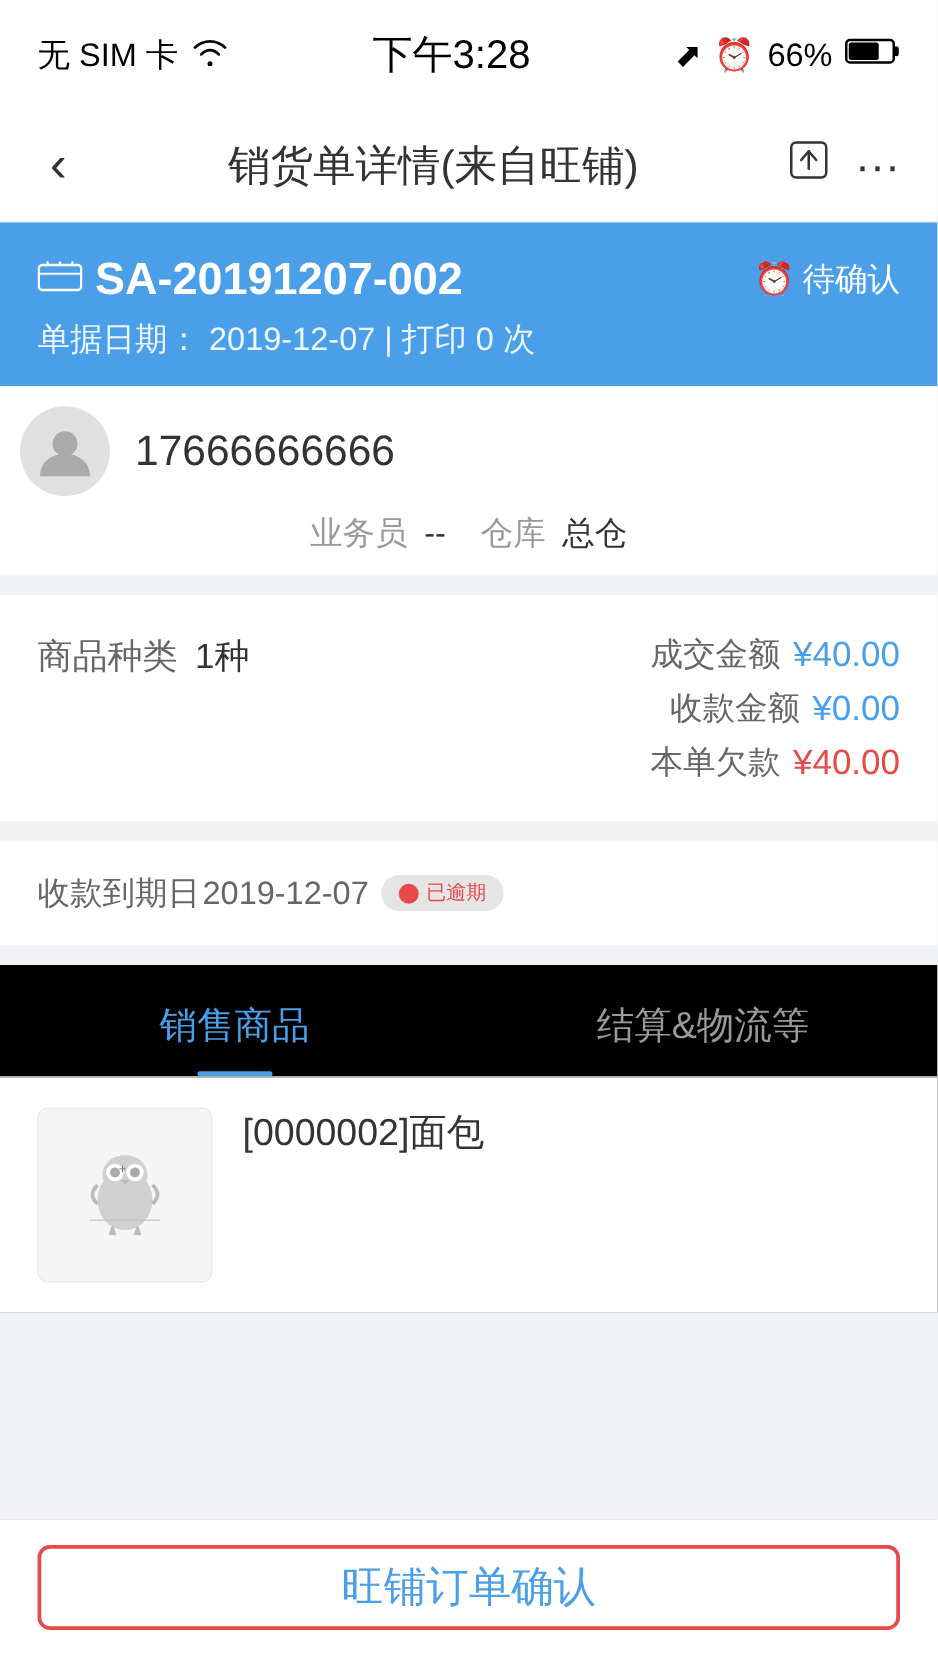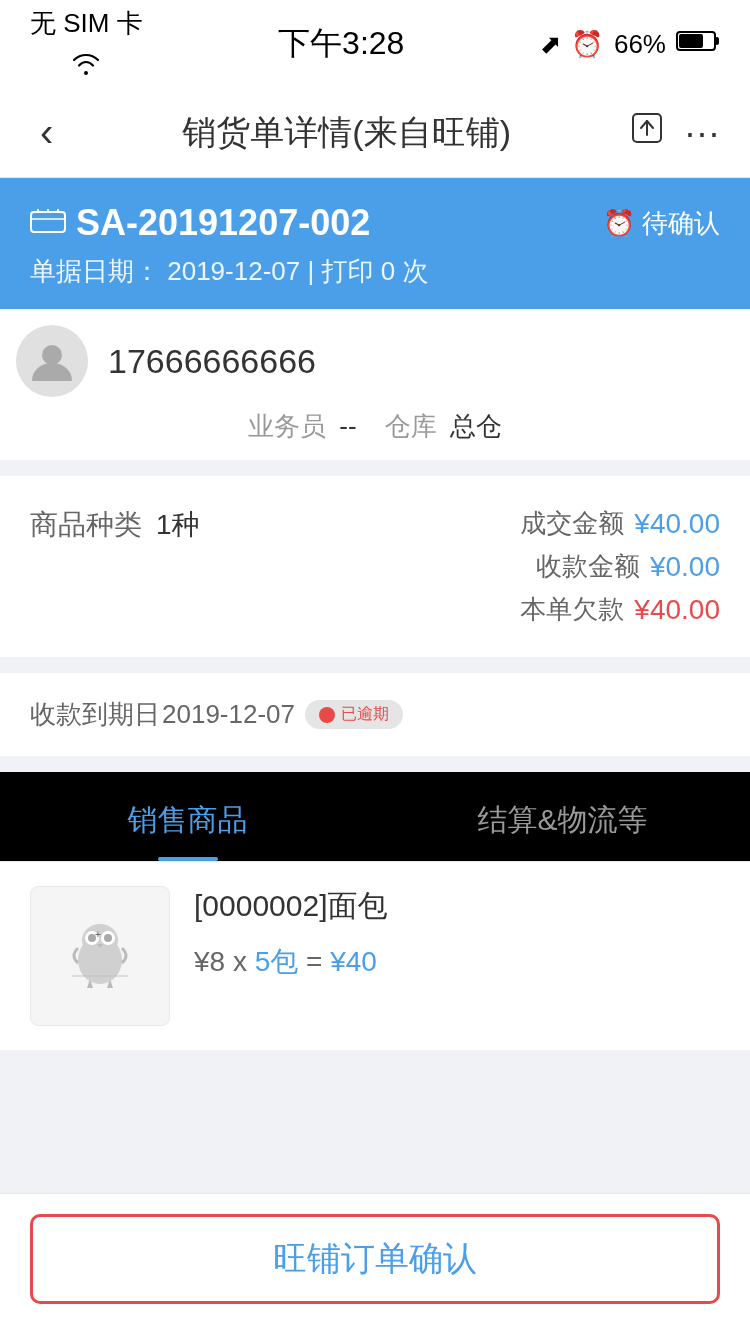--- a/index.html
+++ b/index.html
@@ -18,21 +18,21 @@
       width: 750px;
       height: 88px;
       background: #fff;
       display: flex;
       align-items: center;
       justify-content: space-between;
       padding: 0 30px;
       font-size: 26px;
       color: #000;
     }
-    .status-bar-left { display: flex; align-items: center; gap: 10px; flex-direction: column; }
+    .status-bar-left { display: flex; align-items: center; gap: 10px; }
     .status-bar-center { font-size: 32px; font-weight: 500; }
     .status-bar-right { display: flex; align-items: center; gap: 10px; font-size: 26px; }
 
     
     .nav-bar {
       width: 750px;
       height: 90px;
       background: #fff;
       display: flex;
       align-items: center;
@@ -289,21 +289,21 @@
       position: fixed;
       bottom: 0;
       left: 0;
       width: 750px;
       background: #fff;
       padding: 20px 30px 30px 30px;
       border-top: 1px solid #e8e8e8;
     }
     .confirm-btn {
       width: 100%;
-      height: 90px;
+      height: 68px;
       border: 3px solid #e84a4a;
       background: #fff;
       color: #4a9fe8;
       font-size: 34px;
       font-weight: 500;
       border-radius: 10px;
       cursor: pointer;
       display: flex;
       align-items: center;
       justify-content: center;
@@ -464,23 +464,20 @@
           <path d="M50 64 L48 70 M50 64 L50 70 M50 64 L52 70" stroke="#bbb" stroke-width="2" stroke-linecap="round"></path>
 
           <line x1="12" y1="58" x2="68" y2="58" stroke="#c0c0c0" stroke-width="1"></line>
 
           <text x="38" y="20" font-size="10" fill="#666" text-anchor="middle">+</text>
         </svg>
       </span>
     </div>
     <div class="product-info">
       <div class="product-name">[0000002]面包</div>
-      <div class="product-price-row">
-        <span>¥8 x </span><span class="price-highlight">5包</span><span> = </span><span class="price-total">¥40</span>
-      </div>
     </div>
   </div>
 </div>
 
 <div class="empty-area"></div>
 
 <div class="bottom-bar">
   <button class="confirm-btn">旺铺订单确认</button>
 </div>
 

